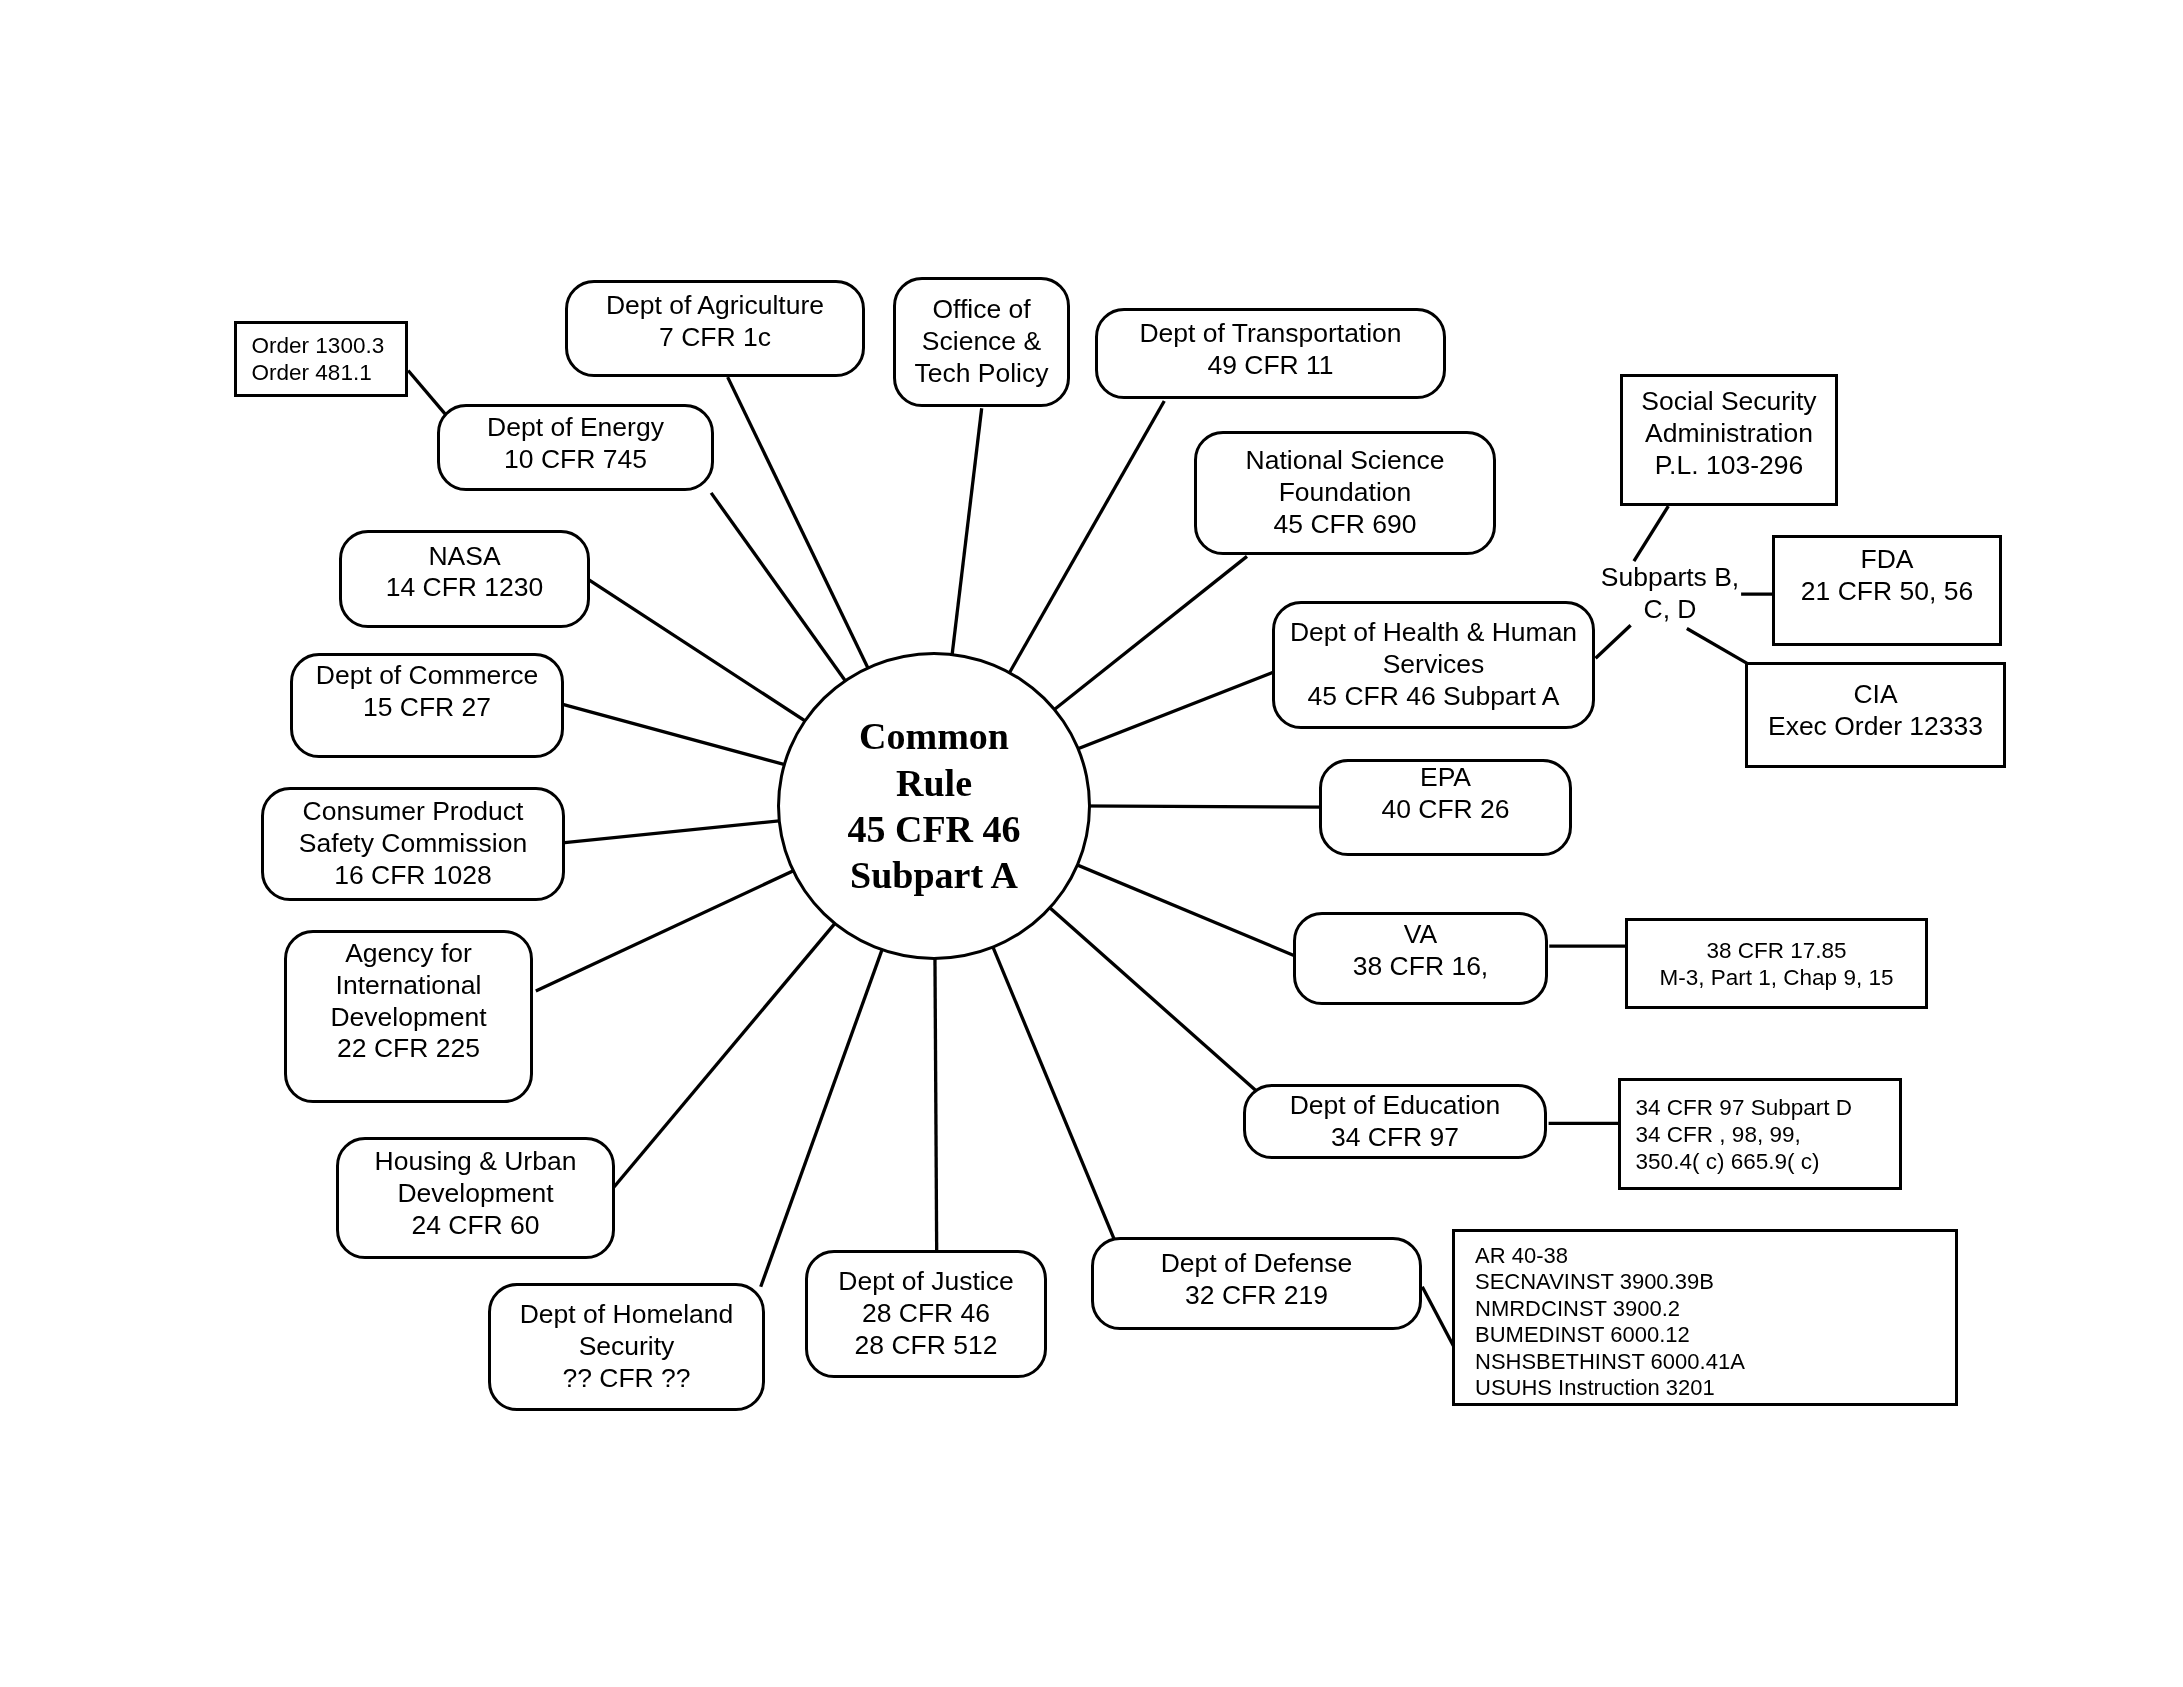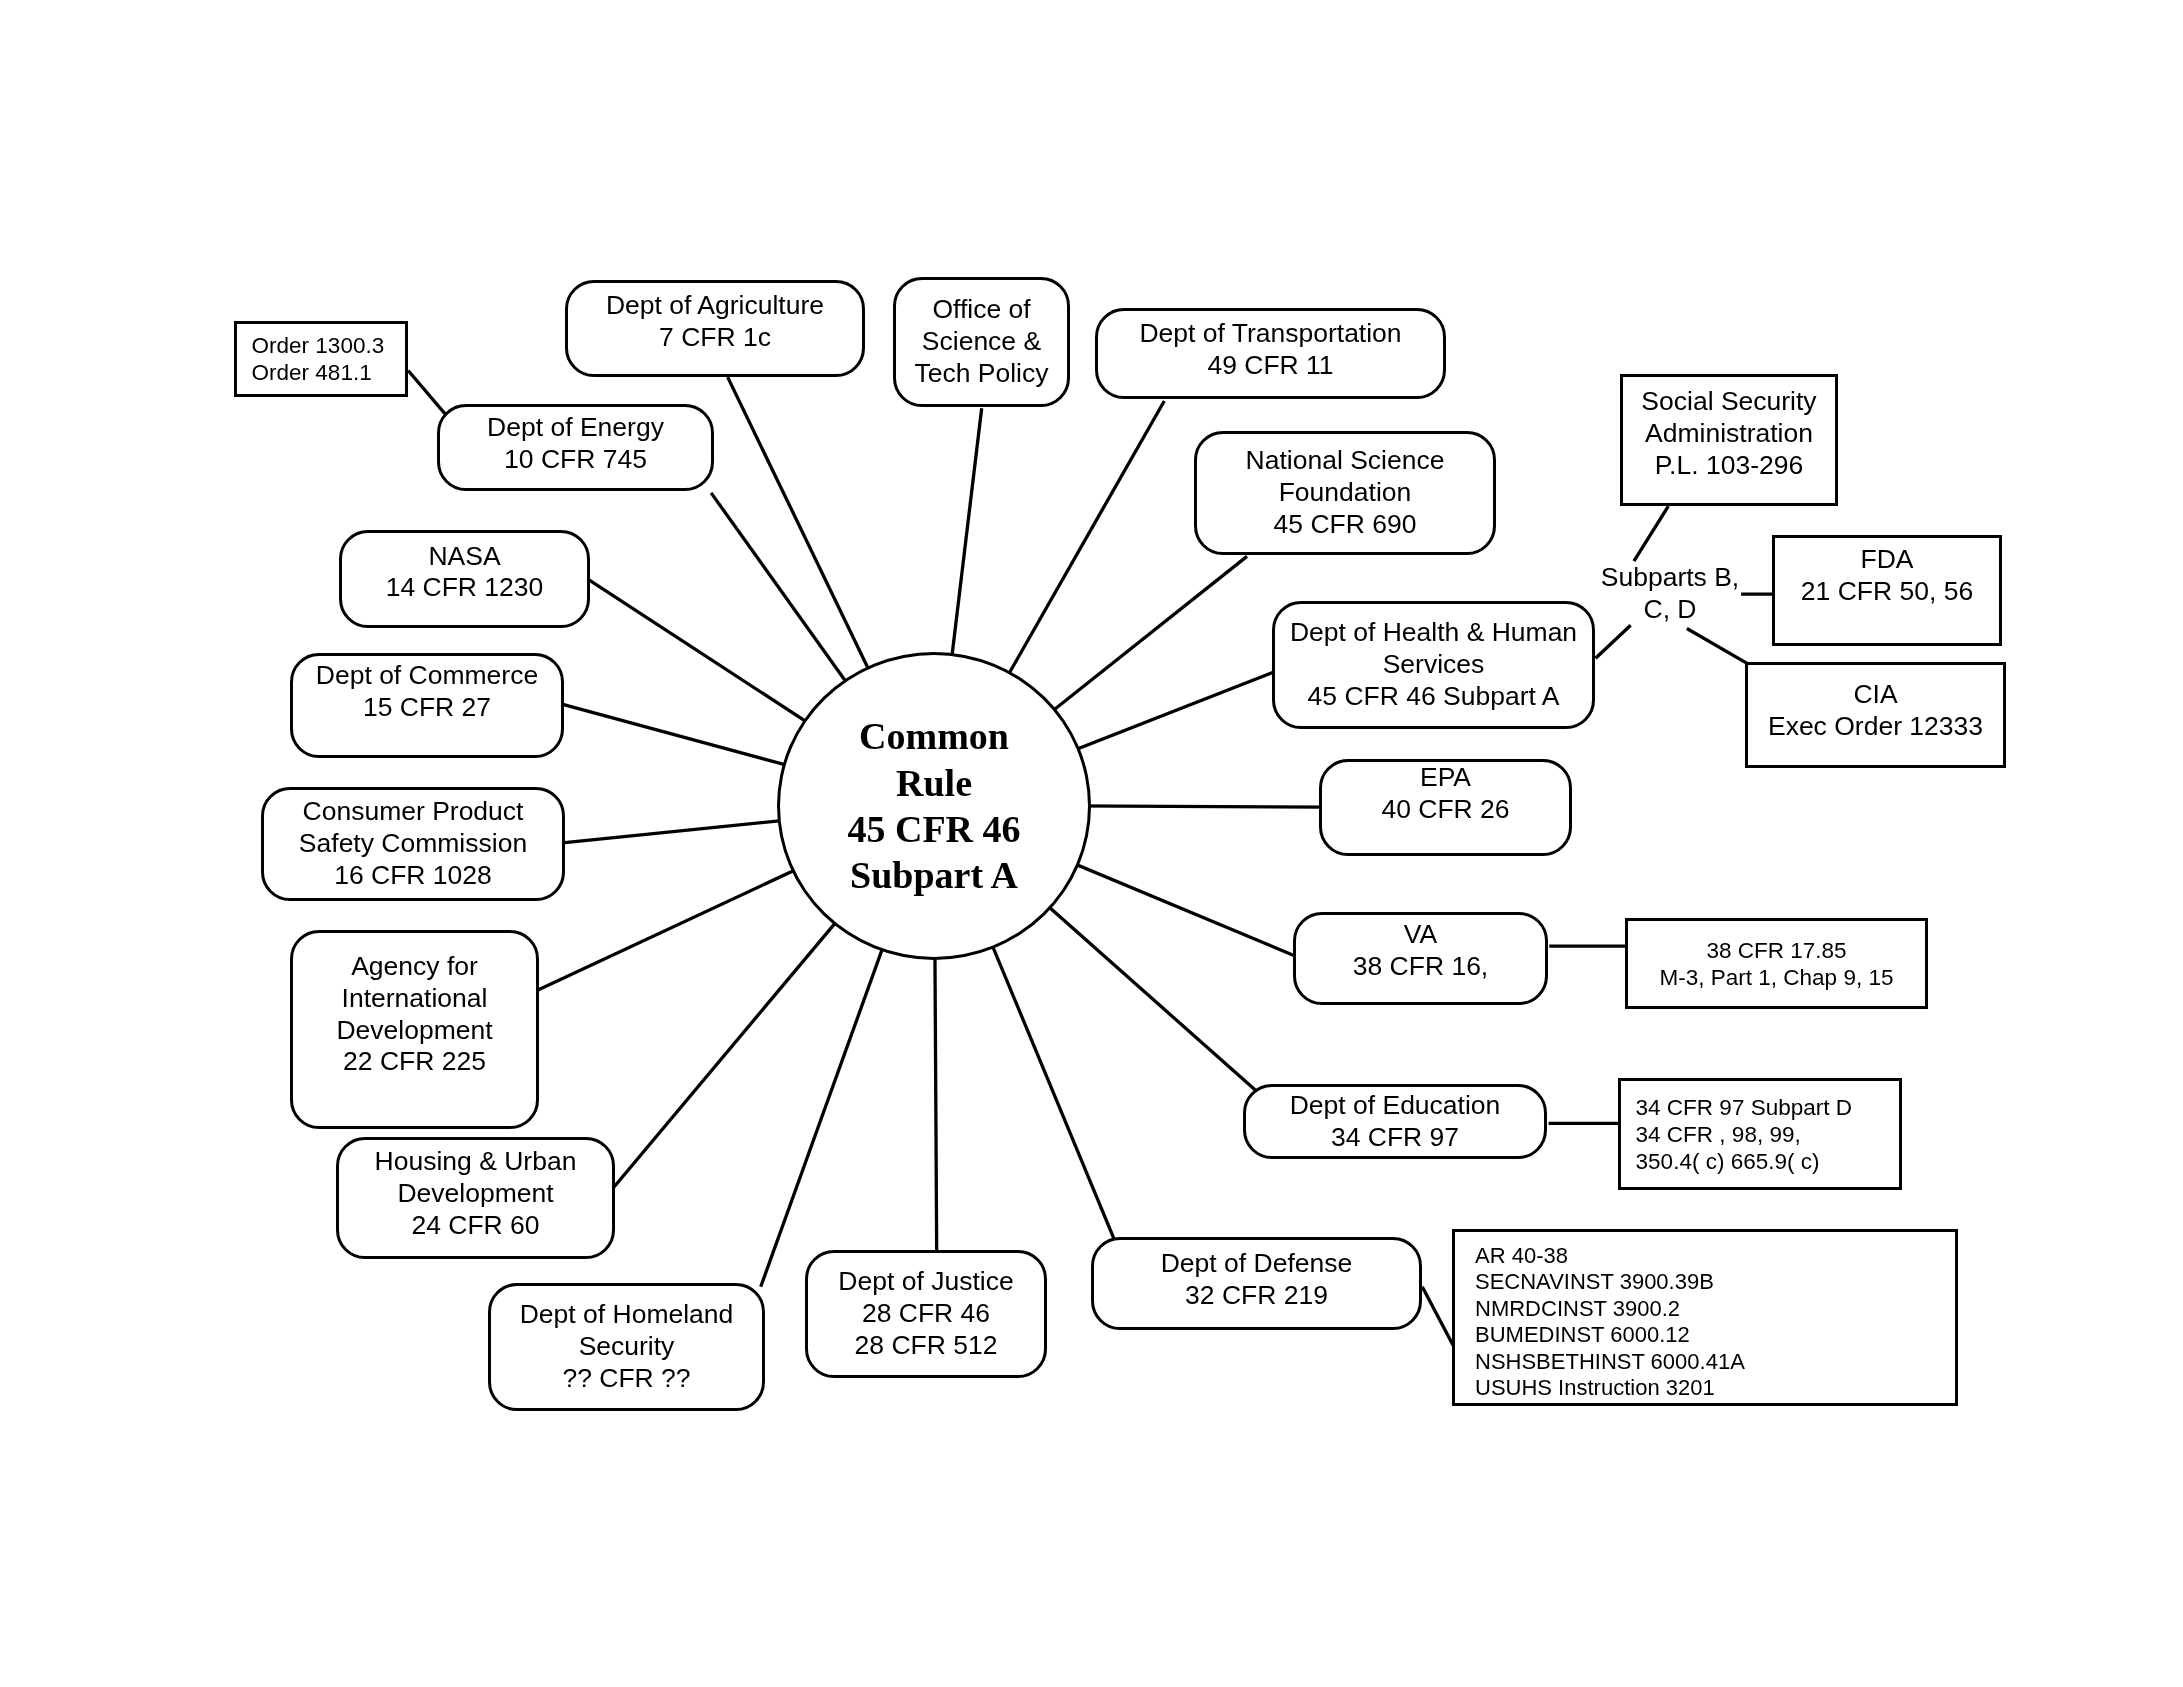--- a/index.html
+++ b/index.html
@@ -121,21 +121,21 @@
       </div>
       <div class="node rounded" style="left: 290px; top: 653px; width: 274px; height: 105px; font-size: 26.5px; padding-bottom: 26.5px;">
         <div class="ln">Dept of Commerce</div>
         <div class="ln">15 CFR 27</div>
       </div>
       <div class="node rounded" style="left: 261px; top: 787px; width: 304px; height: 114px; font-size: 26.5px;">
         <div class="ln">Consumer Product</div>
         <div class="ln">Safety Commission</div>
         <div class="ln">16 CFR 1028</div>
       </div>
-      <div class="node rounded" style="left: 290px; top: 930px; width: 249px; height: 199px; font-size: 26.5px; padding-bottom: 30px;">
+      <div class="node rounded" style="left: 284px; top: 930px; width: 249px; height: 173px; font-size: 26.5px; padding-bottom: 30px;">
         <div class="ln">Agency for</div>
         <div class="ln">International</div>
         <div class="ln">Development</div>
         <div class="ln">22 CFR 225</div>
       </div>
       <div class="node rounded" style="left: 336px; top: 1137px; width: 279px; height: 122px; font-size: 26.5px; padding-bottom: 8px;">
         <div class="ln">Housing &amp; Urban</div>
         <div class="ln">Development</div>
         <div class="ln">24 CFR 60</div>
       </div>

